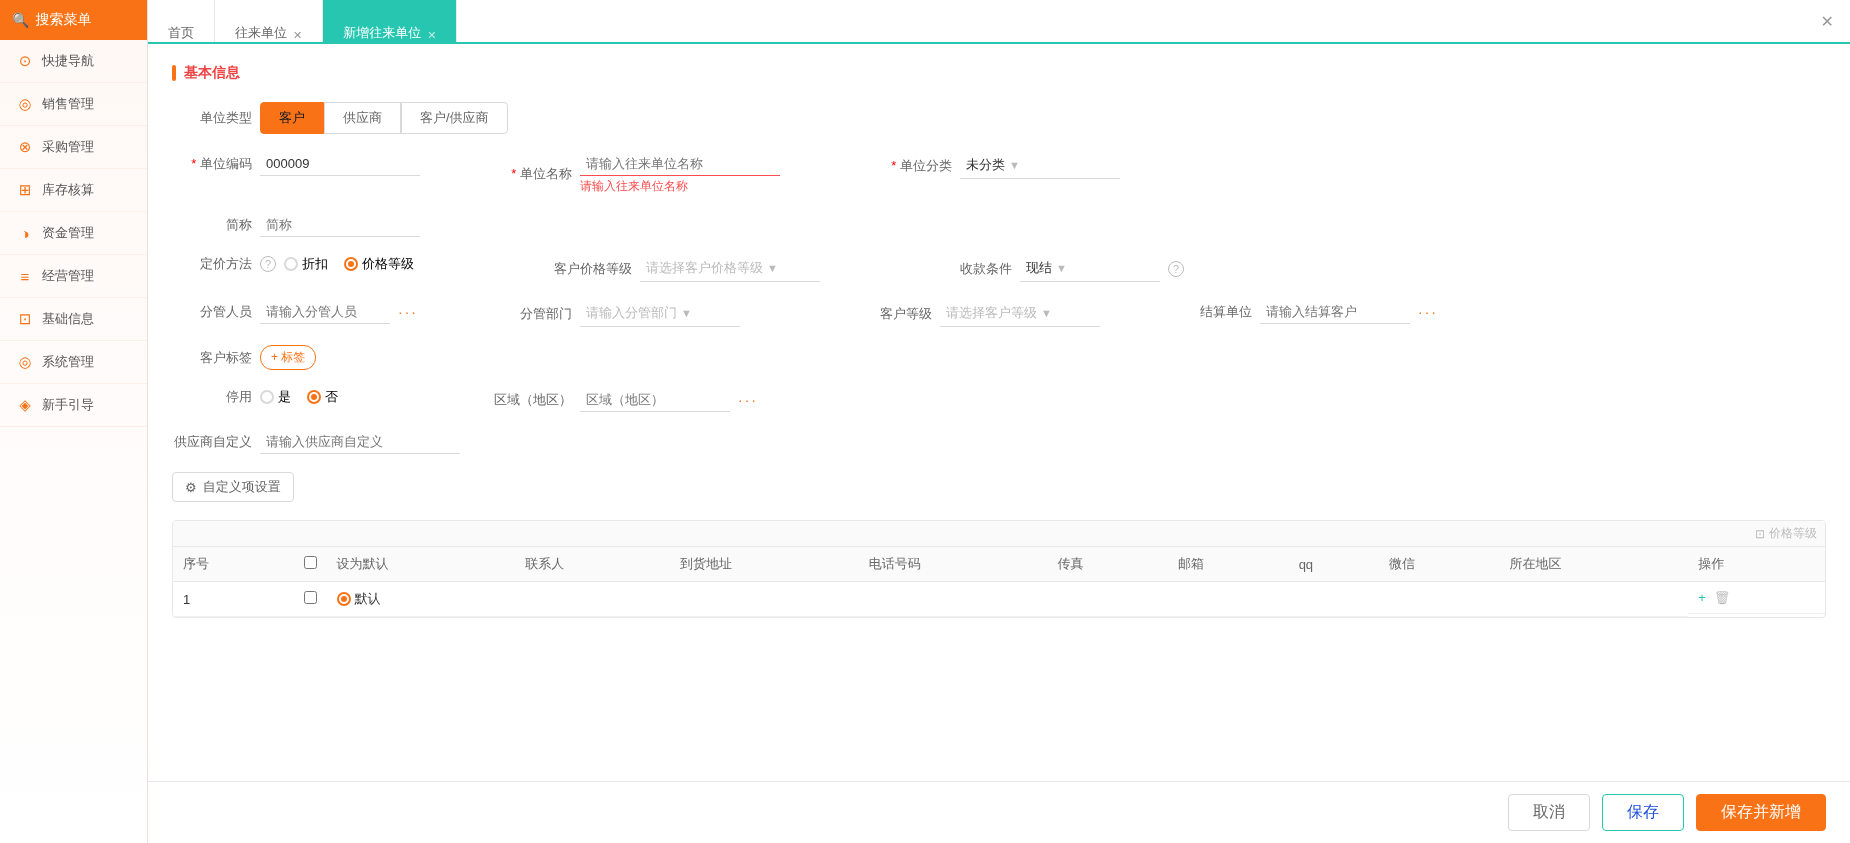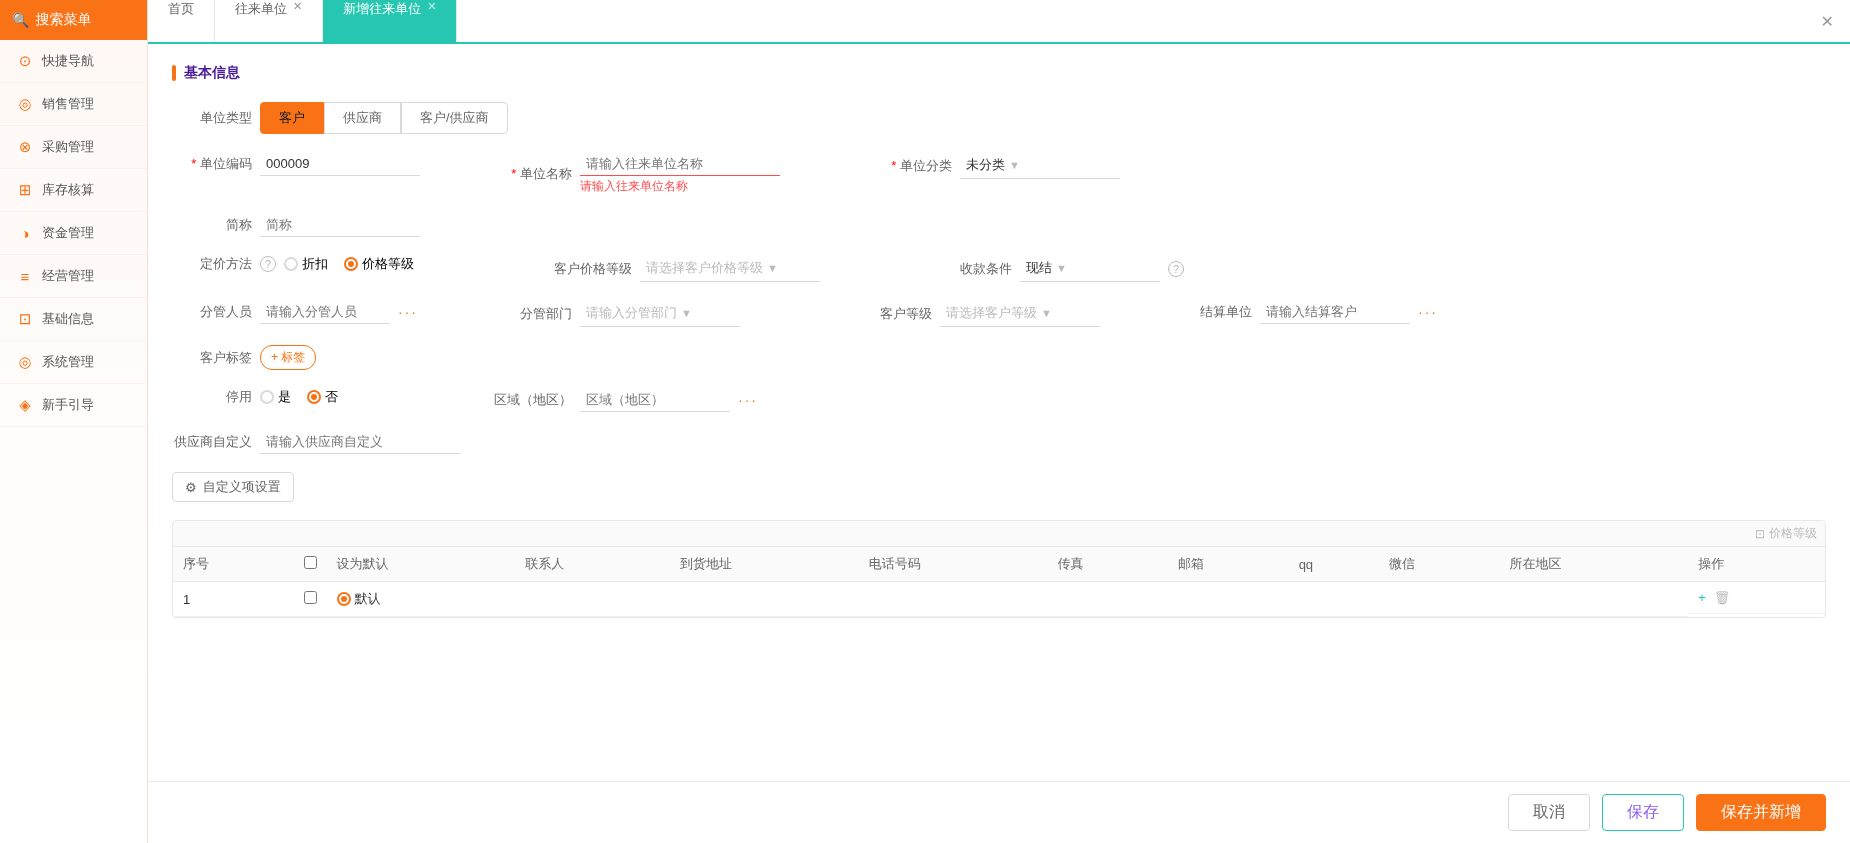--- a/index.html
+++ b/index.html
@@ -51,21 +51,21 @@
       background: #fff;
       border-bottom: 2px solid #26c6b0;
       display: flex;
       align-items: stretch;
       height: 44px;
       flex-shrink: 0;
     }
     .tab {
       padding: 0 20px;
       display: flex;
-      align-items: flex-start;
+      align-items: flex-end;
       gap: 6px;
       cursor: pointer;
       font-size: 13px;
       color: #666;
       border-right: 1px solid #e8e8e8;
       height: 100%;
     }
     .tab.active {
       background: #26c6b0;
       color: white;
@@ -99,21 +99,21 @@
       align-items: center;
       gap: 8px;
       margin-bottom: 20px;
     }
     .section-icon {
       width: 4px;
       height: 16px;
       background: #f97316;
       border-radius: 2px;
     }
-    .section-title { font-size: 14px; font-weight: bold; color: #4c1d95; }
+    .section-title { font-size: 14px; font-weight: bold; color: #ef4444; }
 
     
     .form-row {
       display: flex;
       align-items: flex-start;
       margin-bottom: 18px;
       gap: 0;
     }
     .form-field {
       display: flex;
@@ -265,21 +265,21 @@
       flex-shrink: 0;
     }
     .btn {
       padding: 7px 24px;
       border-radius: 4px;
       cursor: pointer;
       font-size: 16px;
       border: 1px solid #d9d9d9;
     }
     .btn-cancel { background: #fff; color: #666; }
-    .btn-save { background: #fff; color: #8b5cf6; border-color: #26c6b0; }
+    .btn-save { background: #fff; color: #1d4ed8; border-color: #26c6b0; }
     .btn-save-new { background: #f97316; color: #fff; border-color: #f97316; }
 
     .form-input-wrap { display: flex; flex-direction: column; }
   </style>
 </head>
 <body>
 
 <div class="sidebar">
   <div class="sidebar-top">
     <span>🔍</span>

